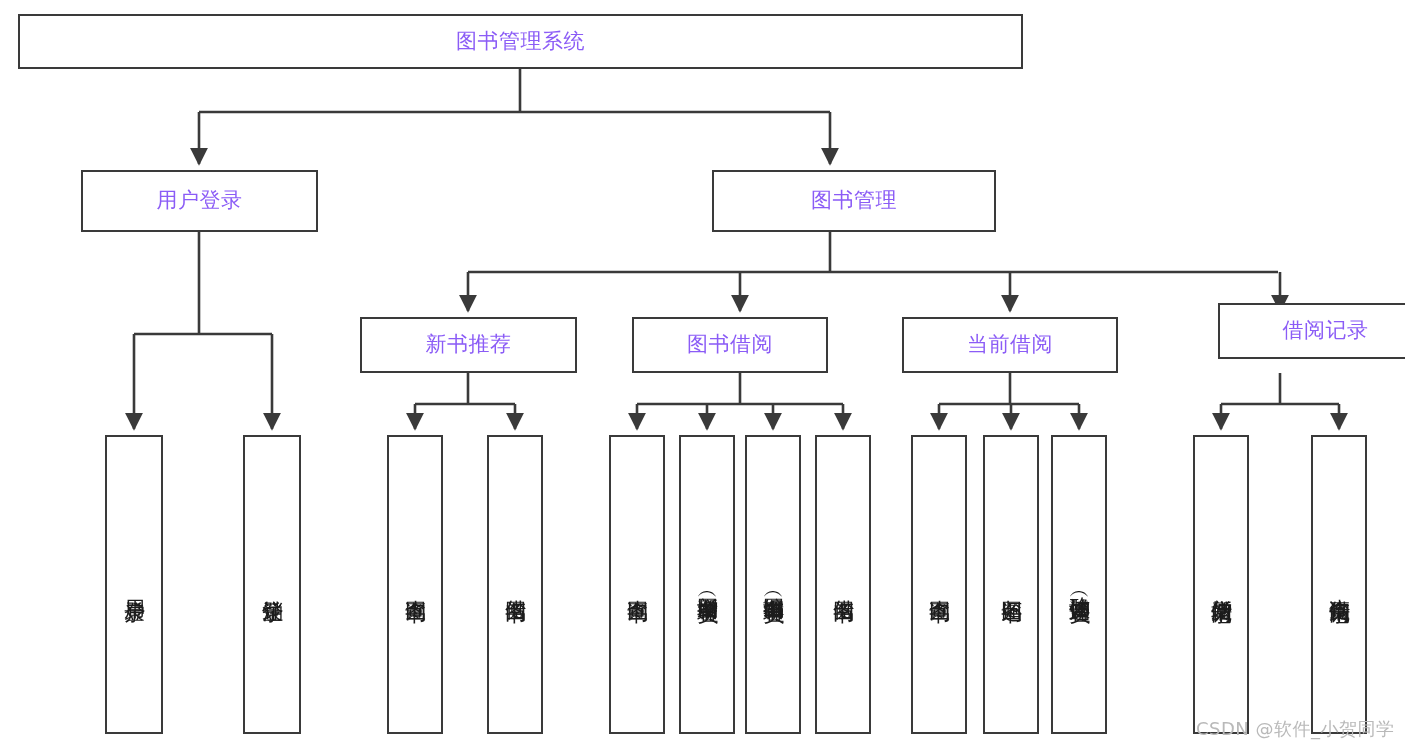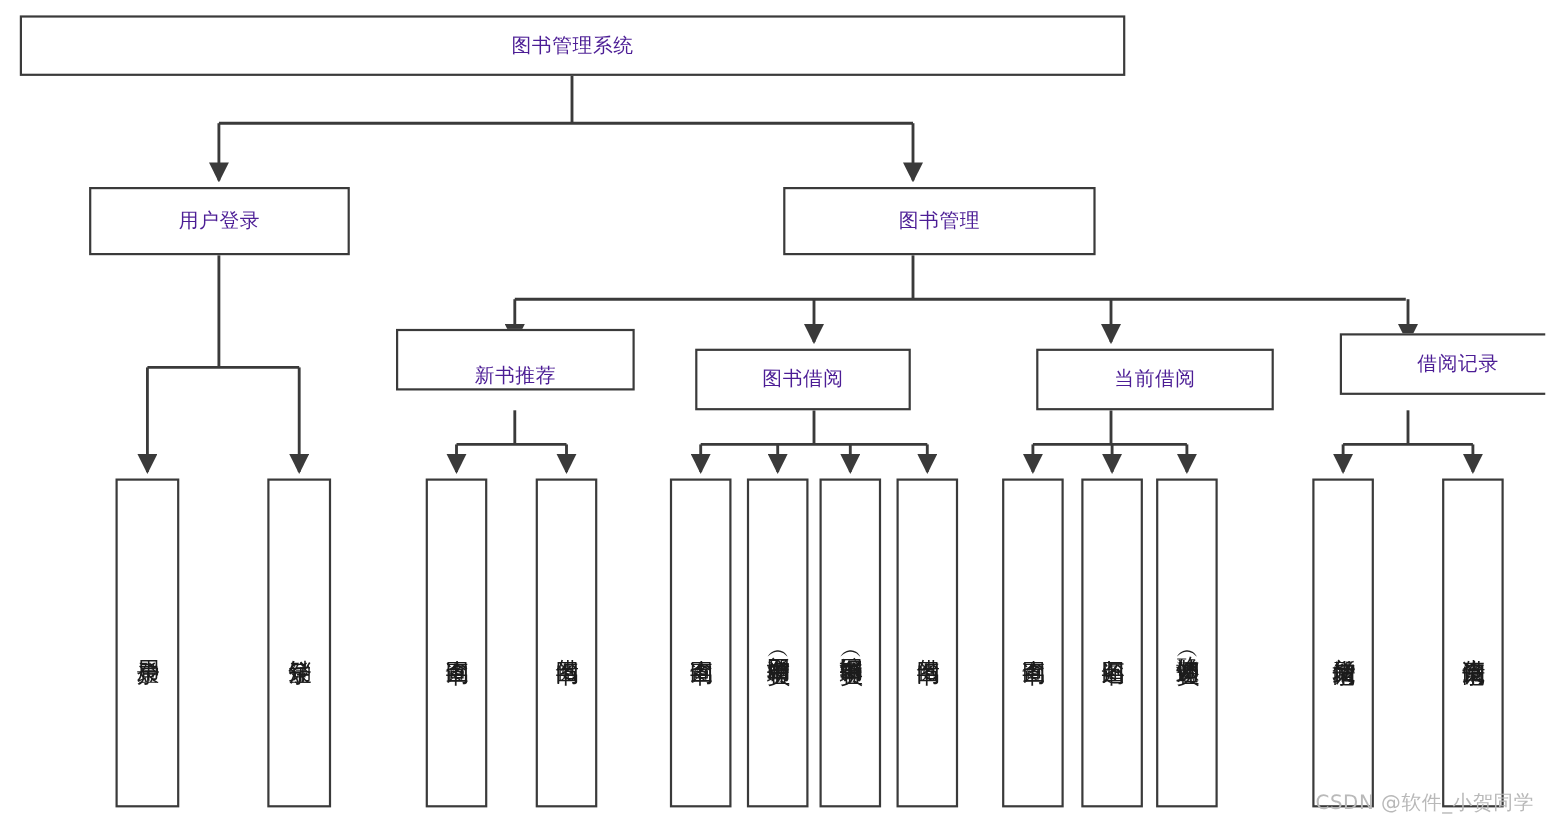--- a/index.html
+++ b/index.html
@@ -28,22 +28,22 @@
     position: absolute;
     box-sizing: border-box;
     background: #ffffff;
     border: 2px solid #3a3a3a;
     display: flex;
     align-items: center;
     justify-content: center;
     overflow: hidden;
   }
   .node-label-h {
-    font-size: 18px;
-    color: #4c1d95;
+    font-size: 21px;
+    color: #8b5cf6;
     line-height: 1.2;
     letter-spacing: 0.5px;
     white-space: nowrap;
   }
   .node-box.vertical {
     align-items: center;
     justify-content: center;
   }
   .node-label-v {
     writing-mode: vertical-rl;
@@ -126,27 +126,27 @@
     <span class="node-label-h">图书管理系统</span>
   </div>
 
   <div class="node-box" style="left:81px; top:170px; width:237px; height:62px;">
     <span class="node-label-h">用户登录</span>
   </div>
   <div class="node-box" style="left:712px; top:170px; width:284px; height:62px;">
     <span class="node-label-h">图书管理</span>
   </div>
 
-  <div class="node-box" style="left:360px; top:299px; width:217px; height:56px;align-items:flex-end;">
+  <div class="node-box" style="left:360px; top:317px; width:217px; height:56px;">
     <span class="node-label-h">新书推荐</span>
   </div>
   <div class="node-box" style="left:632px; top:317px; width:196px; height:56px;">
     <span class="node-label-h">图书借阅</span>
   </div>
-  <div class="node-box" style="left:942px; top:317px; width:216px; height:56px;">
+  <div class="node-box" style="left:902px; top:317px; width:216px; height:56px;">
     <span class="node-label-h">当前借阅</span>
   </div>
   <div class="node-box" style="left:1173px; top:303px; width:215px; height:56px;margin-left:45px;">
     <span class="node-label-h">借阅记录</span>
   </div>
 
   <div class="node-box vertical" style="left:105px; top:435px; width:58px; height:299px;">
     <span class="node-label-v">用户登录</span>
   </div>
   <div class="node-box vertical" style="left:243px; top:435px; width:58px; height:299px;">

